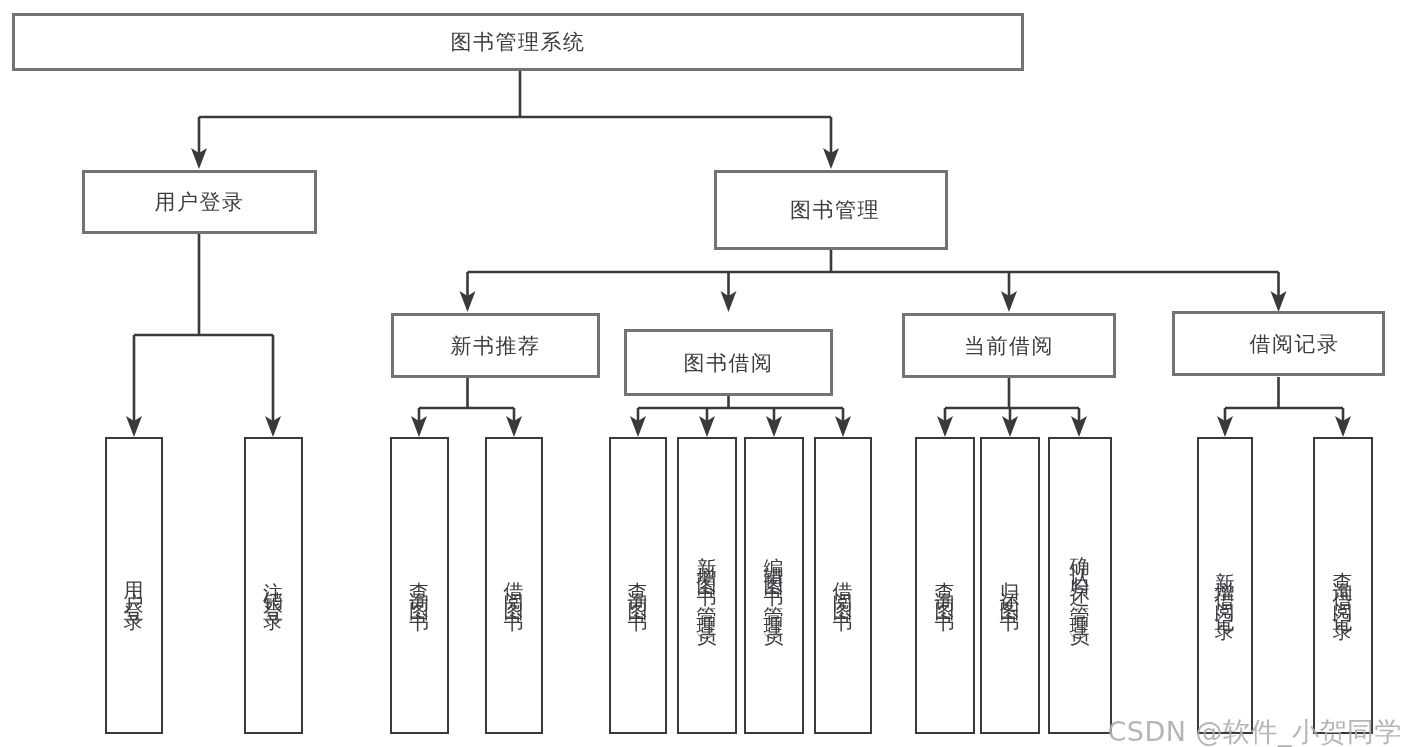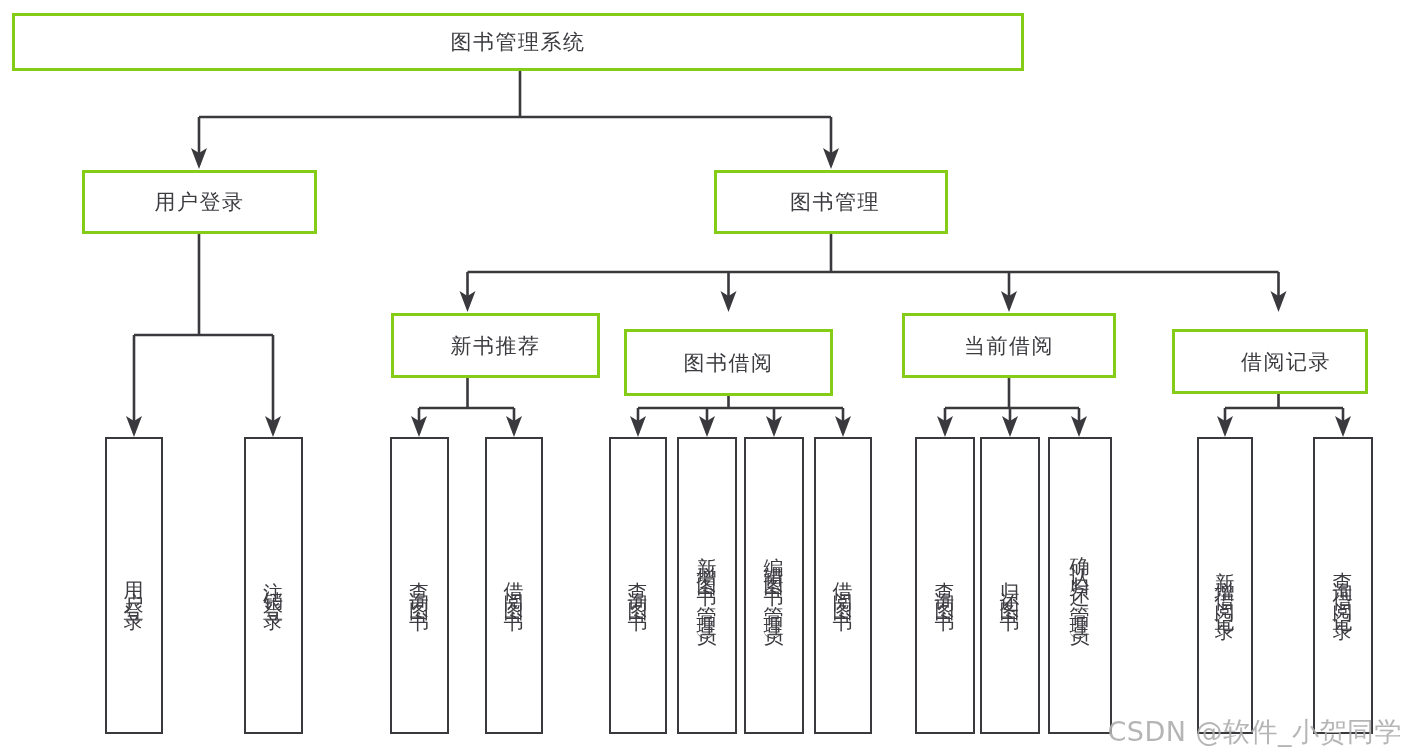--- a/index.html
+++ b/index.html
@@ -3,21 +3,21 @@
 <meta charset="utf-8">
 <style>
   html,body { margin:0; padding:0; background:#ffffff; }
   .canvas {
     position:relative; width:1405px; height:747px; background:#ffffff;
     font-family:"DejaVu Sans", sans-serif; overflow:hidden;
   }
   .connectors { position:absolute; left:0; top:0; z-index:1; }
   .hbox {
     position:absolute; box-sizing:border-box; z-index:2;
-    border:3px solid #84cc16; background:#ffffff;
+    border:3px solid #737373; background:#ffffff;
     display:flex; align-items:center; justify-content:center;
     font-size:21px; color:#3b3b40; letter-spacing:1.5px; font-weight:500;
   }
   .vbox {
     position:absolute; box-sizing:border-box; z-index:2;
     border:2.5px solid #3a3a3e; background:#ffffff;
     display:flex; align-items:center; justify-content:center;
   }
   .vbox .vtext {
     writing-mode:vertical-rl; text-orientation:mixed;
@@ -61,26 +61,26 @@
       M945 437 L937 416 L945 421 L953 416 Z
       M1010 437 L1002 416 L1010 421 L1018 416 Z
       M1079 437 L1071 416 L1079 421 L1087 416 Z
       M1225 437 L1217 416 L1225 421 L1233 416 Z
       M1343 437 L1335 416 L1343 421 L1351 416 Z"></path>
   </svg>
 
   <div class="hbox" style="left:12px; top:13px; width:1012px; height:58px;">图书管理系统</div>
 
   <div class="hbox" style="left:82px; top:170px; width:235px; height:64px;">用户登录</div>
-  <div class="hbox" style="left:714px; top:170px; width:234px; height:64px;padding-left:8px;">图书管理</div>
+  <div class="hbox" style="left:714px; top:170px; width:234px; height:80px;padding-left:8px;">图书管理</div>
 
   <div class="hbox" style="left:363px; top:313px; width:209px; height:65px;margin-left:28px;">新书推荐</div>
   <div class="hbox" style="left:624px; top:329px; width:209px; height:67px;">图书借阅</div>
   <div class="hbox" style="left:902px; top:313px; width:214px; height:65px;">当前借阅</div>
-  <div class="hbox" style="left:1172px; top:329px; width:196px; height:65px;padding-left:32px;">借阅记录</div>
+  <div class="hbox" style="left:1172px; top:311px; width:213px; height:65px;padding-left:32px;">借阅记录</div>
 
   <div class="vbox" style="left:105px; top:437px; width:58px; height:297px;">
     <span class="vtext">用户登录</span>
   </div>
   <div class="vbox" style="left:244px; top:437px; width:59px; height:297px;">
     <span class="vtext">注销登录</span>
   </div>
 
   <div class="vbox" style="left:390px; top:437px; width:59px; height:297px;">
     <span class="vtext">查询图书</span>

